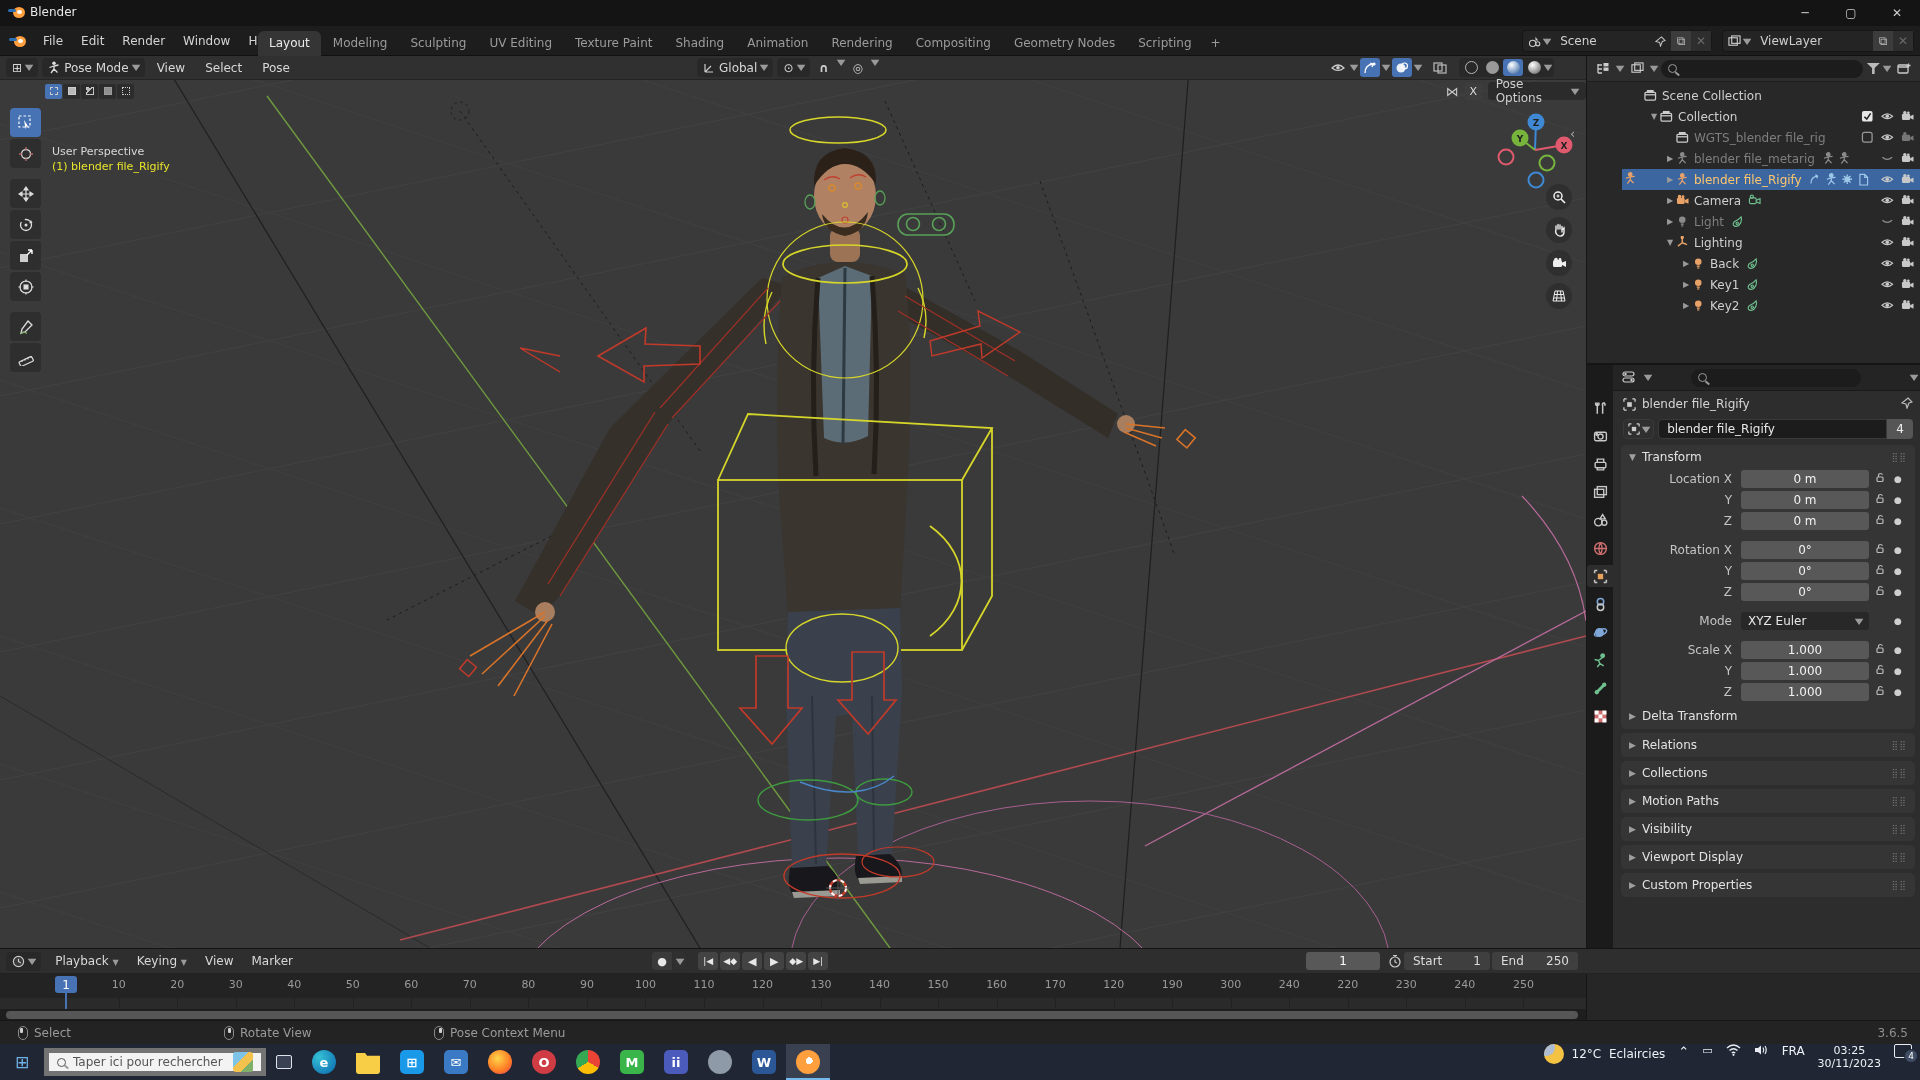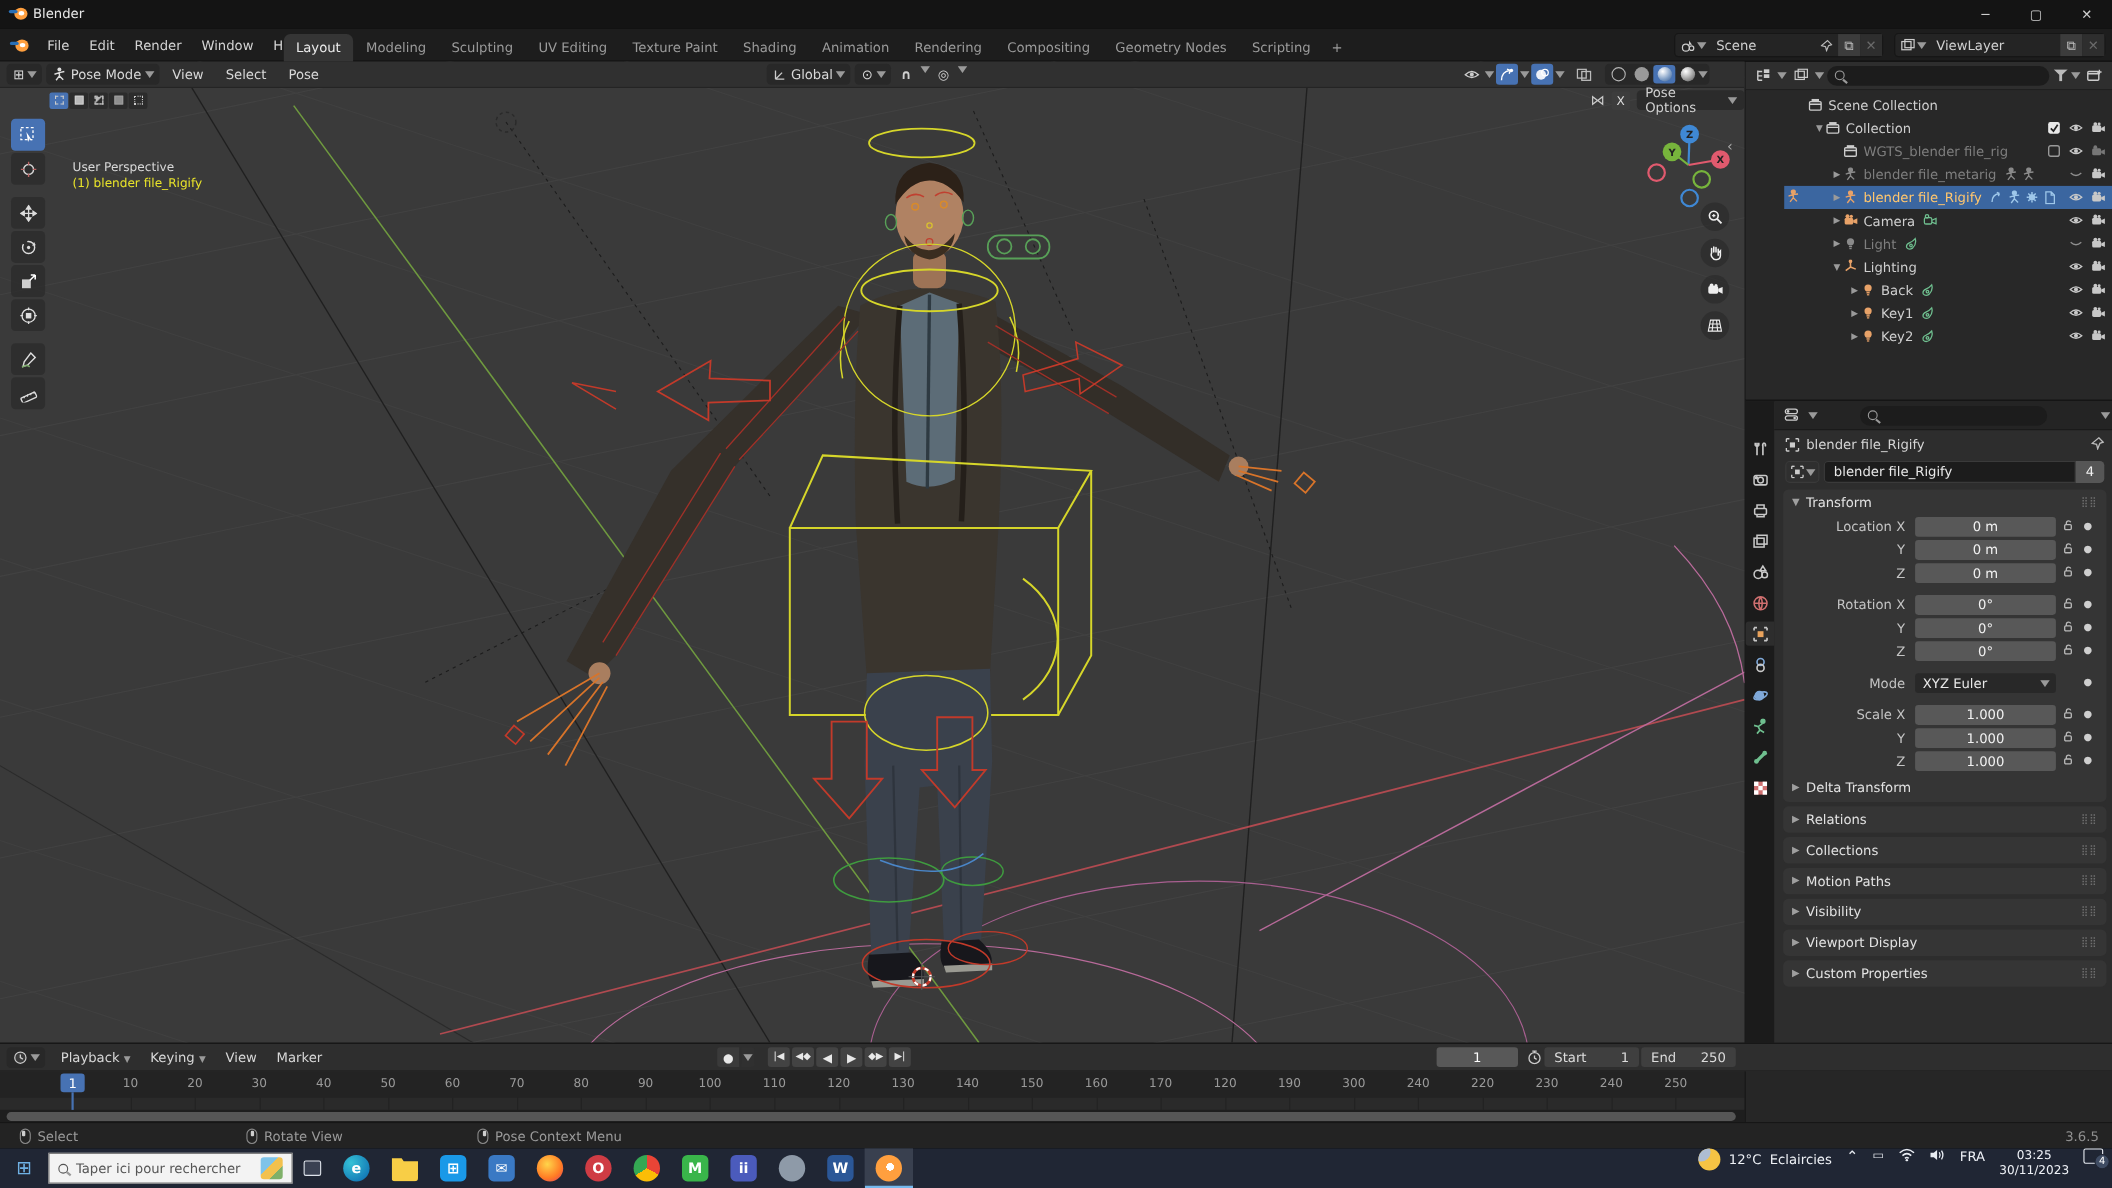--- a/index.html
+++ b/index.html
@@ -75,21 +75,21 @@
   .selglyph { width:8px; height:8px; border:1px dashed #ccc; }
   .selglyph.f1 { background:#b9b9b9; border-style:solid; }
   .selglyph.f2 { background:linear-gradient(135deg,#b9b9b9 50%,transparent 50%); }
   .poseopts { position:absolute; left:1446px; display:flex; gap:6px; align-items:center; }
   .butterfly { color:#c9c9c9; font-size:13px; }
   .xbtn { background:#3d3d3d; border-radius:3px; width:18px; height:17px; display:flex;
     align-items:center; justify-content:center; color:#ddd; font-size:11px; }
   .pobtn { background:#2b2b2b; border-radius:4px; height:18px; padding:0 8px; color:#d0d0d0;
     display:flex; gap:5px; align-items:center; }
 
-  #vpinfo { position:absolute; z-index:2; left:66px; top:88px; line-height:15px; }
+  #vpinfo { position:absolute; z-index:2; left:52px; top:88px; line-height:15px; }
   #vpinfo .l1 { color:#d8d8d8; font-size:11px; }
   #vpinfo .l2 { color:#e9e42a; font-size:11px; }
 
   
   #vtoolbar { position:absolute; z-index:3; left:10px; top:52px; width:33px; display:flex;
     flex-direction:column; gap:2px; }
   .tool { width:31px; height:29px; background:#2c2c2ccc; border-radius:4px; display:flex;
     align-items:center; justify-content:center; color:#dcdcdc; font-size:14px; }
   .tool.on { background:#4772b3; color:#fff; }
   .tool.gap { margin-top:9px; }
@@ -190,21 +190,21 @@
   .mouse { width:10px; height:14px; border:1px solid #8a8a8a; border-radius:5px; position:relative; }
   .mouse i { position:absolute; top:1px; width:3px; height:5px; background:#cfcfcf; border-radius:1px; }
   .mouse.l i { left:1px; } .mouse.m i { left:3px; } .mouse.r i { right:1px; }
   #sbversion { position:absolute; right:12px; color:#8f8f8f; }
 
   
   #taskbar { height:36px; background:#202634; display:flex; align-items:center; position:relative; }
   .tbleft { display:flex; align-items:center; height:100%; }
   .startbtn { width:44px; height:100%; display:flex; align-items:center; justify-content:center;
     color:#6fb1e4; font-size:17px; }
-  .winsearch { width:222px; height:28px; background:#f3f3f3; border:1px solid #737373;
+  .winsearch { width:222px; height:28px; background:#f3f3f3; border:5px solid #737373;
     display:flex; align-items:center; gap:7px; padding:0 8px; color:#555; }
   .winsearch .thumb { margin-left:auto; width:20px; height:20px; border-radius:3px;
     background:linear-gradient(135deg,#7ec3e8 0 40%,#f2c14e 40% 70%,#7fb069 70%); }
   .taskview { width:36px; height:100%; display:flex; align-items:center; justify-content:center; }
   .tvicon { width:16px; height:14px; border:1.5px solid #dfe4ec; border-radius:2px; position:relative; background:#3a4152; }
   .appbtn { width:44px; height:100%; display:flex; align-items:center; justify-content:center; }
   .appbtn.active { background:#39404f; box-shadow:inset 0 -2px 0 #76b9ed; }
   .aico { width:24px; height:24px; border-radius:5px; display:flex; align-items:center;
     justify-content:center; font-weight:bold; font-size:13px; color:#fff; }
   .tbright { position:absolute; right:8px; display:flex; align-items:flex-start; gap:13px; height:100%;

